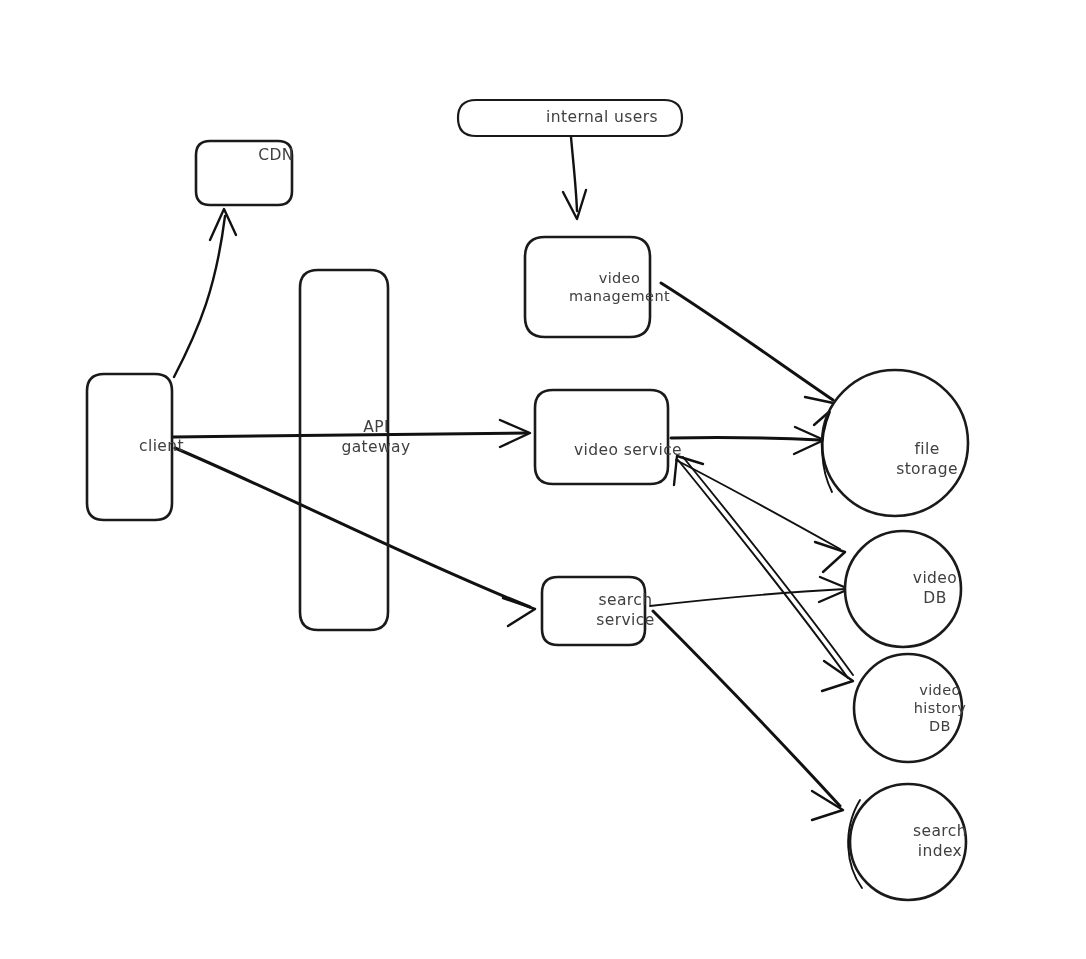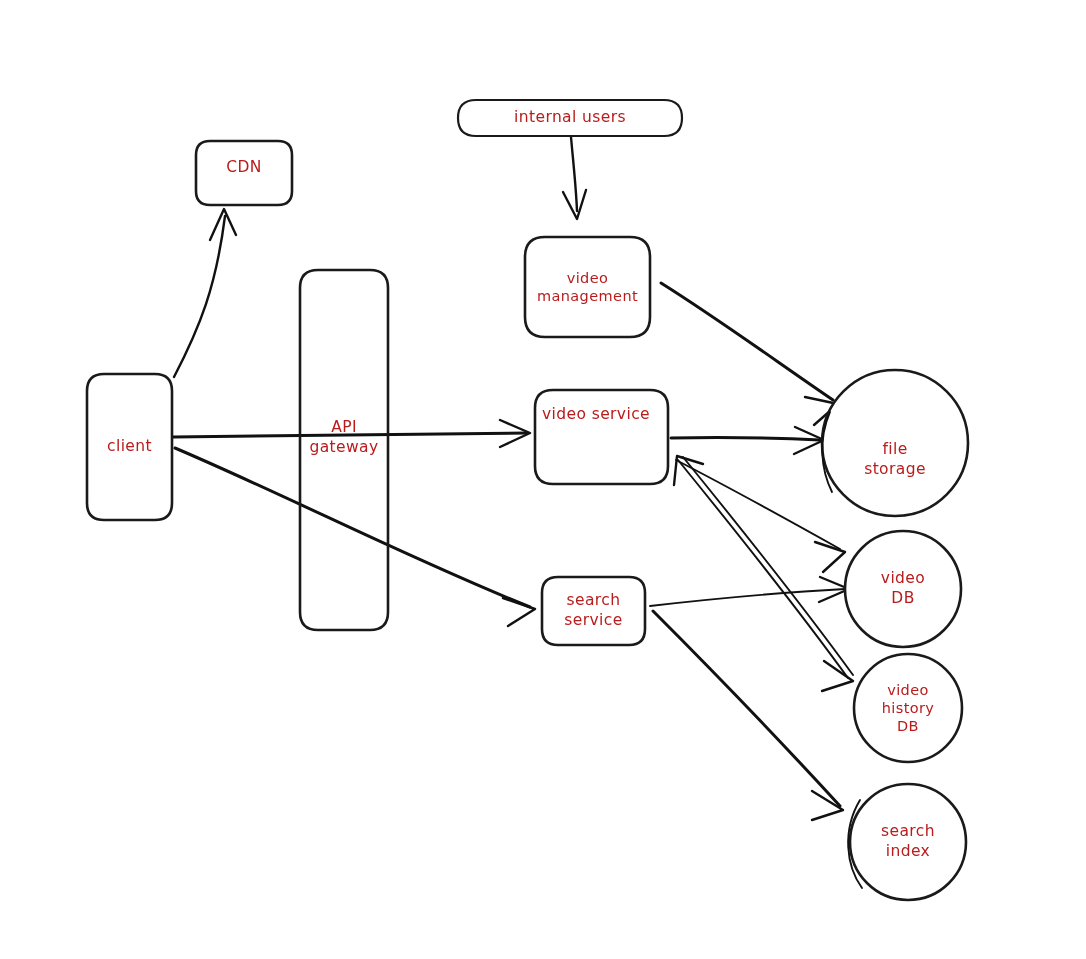--- a/index.html
+++ b/index.html
@@ -69,24 +69,25 @@
   .node-label {
     position: absolute;
     display: flex;
     flex-direction: column;
     align-items: center;
     justify-content: center;
     text-align: center;
     font-family: "DejaVu Sans", sans-serif;
     font-size: 15.5px;
     line-height: 1.26;
-    color: #b91c1c;
+    color: #404040;
     letter-spacing: 0.4px;
     pointer-events: none;
     white-space: pre-line;
+    padding-left: 32px;
   }
   .label-small {
     font-size: 14.5px;
   }
 </style>
 </head>
 <body>
 
 <div id="canvas-wrap">
 
@@ -192,31 +193,31 @@
 
       <g>
         <circle class="node-shape" cx="908" cy="842" r="58"></circle>
         <path class="edge-line-thin" d="M 860 800 C 842 830 846 866 862 888"></path>
       </g>
     </g>
   </svg>
 
   <div class="node-label" style="left:458px; top:100px; width:224px; height:36px;">internal users</div>
 
-  <div class="node-label" style="left:196px; top:136px; width:96px; height:64px;">CDN</div>
+  <div class="node-label" style="left:196px; top:124px; width:96px; height:64px;">CDN</div>
 
   <div class="node-label" style="left:87px; top:374px; width:85px; height:146px;">client</div>
 
   <div class="node-label" style="left:296px; top:408px; width:96px; height:60px;">API
 gateway</div>
 
   <div class="node-label label-small" style="left:517px; top:237px; width:141px; height:100px;">video
 management</div>
 
-  <div class="node-label" style="left:535px; top:368px; width:122px; height:94px;">video service</div>
+  <div class="node-label" style="left:535px; top:404px; width:122px; height:94px;">video service</div>
 
   <div class="node-label" style="left:542px; top:577px; width:103px; height:68px;">search
 service</div>
 
   <div class="node-label" style="left:822px; top:390px; width:146px; height:140px;">file
 storage</div>
 
   <div class="node-label" style="left:845px; top:531px; width:116px; height:116px;">video
 DB</div>
 

